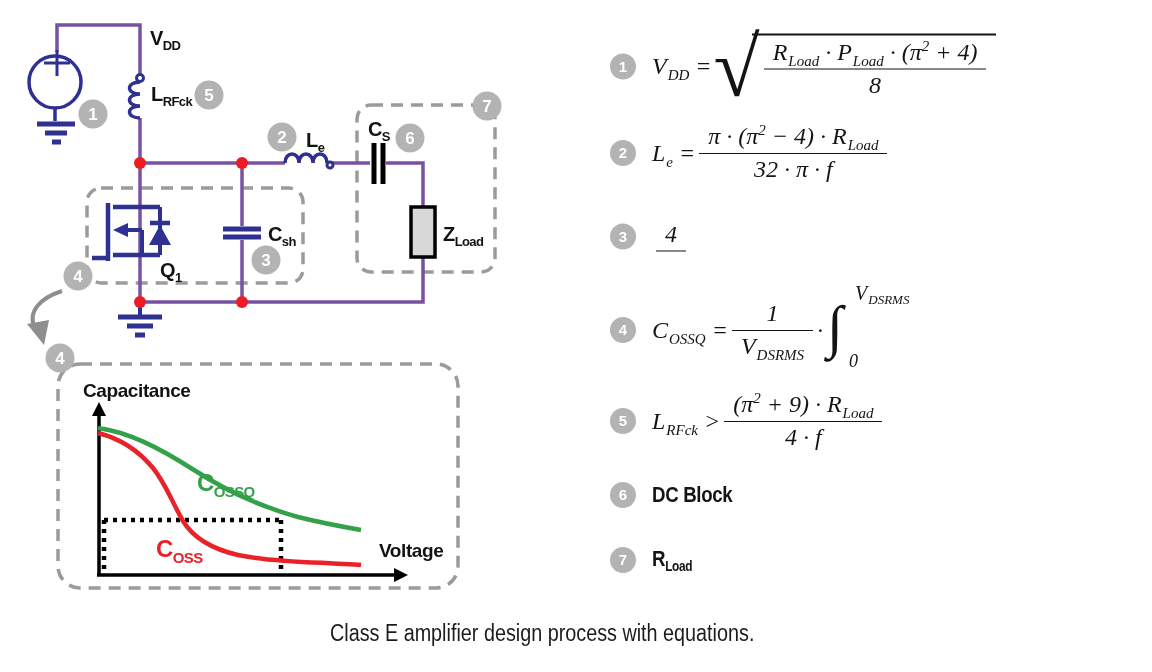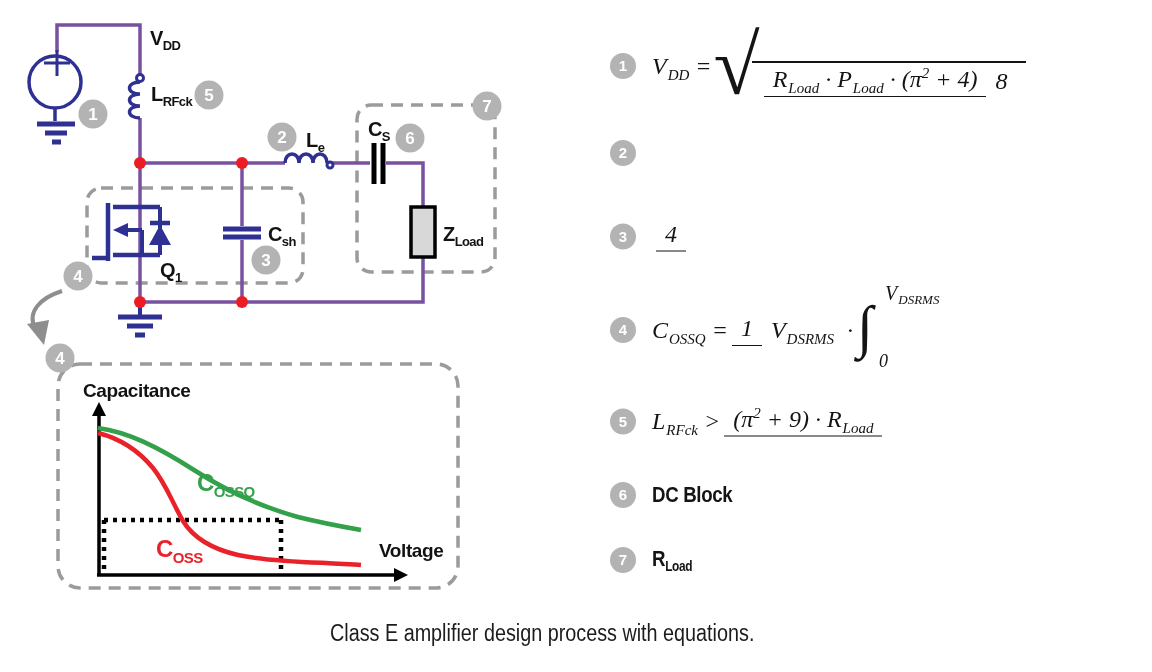--- a/index.html
+++ b/index.html
@@ -14,21 +14,21 @@
   .curve-label{font:700 24px "Liberation Sans",sans-serif;letter-spacing:-0.6px;}
   .curve-label .sub{font-size:15px;}
 
   
   .eq-row{position:absolute;display:flex;align-items:center;gap:16px;transform:translateY(-50%);}
   .eq-badge{width:26px;height:26px;border-radius:50%;background:#b3b3b3;color:#fff;
             font:700 15px/26px "Liberation Sans",sans-serif;text-align:center;flex:0 0 auto;}
   .eq{display:flex;align-items:center;font:italic 24px "Liberation Serif",serif;color:#141414;white-space:nowrap;}
   .eq sub{font-size:15px;line-height:0;vertical-align:-6px;margin-left:1px;}
   .eq sup{font-size:15px;line-height:0;vertical-align:9px;}
-  .frac{display:inline-flex;flex-direction:row;align-items:center;margin:0 4px;}
+  .frac{display:inline-flex;flex-direction:column;align-items:center;margin:0 4px;}
   .frac .num{align-self:stretch;text-align:center;border-bottom:1.9px solid #141414;padding:0 9px 3px;}
   .frac .den{align-self:stretch;text-align:center;padding:2px 9px 0;}
   .sqrt{display:inline-flex;align-items:flex-end;margin-left:2px;}
   .sqrt-glyph{font-style:normal;font-size:84px;line-height:62px;margin-right:-8px;}
   .sqrt-body{border-top:2.4px solid #141414;padding:3px 6px 0 8px;}
   .sqrt-body .frac .num{border-bottom-width:1.9px;}
   .int-wrap{position:relative;display:inline-block;width:30px;height:56px;margin:0 4px;}
   .int-glyph{position:absolute;left:0;top:-6px;font-style:normal;font-size:58px;line-height:62px;}
   .int-upper{position:absolute;left:28px;top:-20px;font-size:20px;white-space:nowrap;}
   .int-upper sub{font-size:13px;vertical-align:-4px;}
@@ -193,20 +193,27 @@
             <span class="num"><span>R</span><sub>Load</sub><span> · P</span><sub>Load</sub><span> · (π</span><sup>2</sup><span> + 4)</span></span>
             <span class="den"><span>8</span></span>
           </span>
         </span>
       </span>
     </div>
   </div>
 
   <div class="eq-row" style="left:610px;top:153px;">
     <div class="eq-badge">2</div>
+    <div class="eq">
+      <span><span>L</span><sub>e</sub><span> = </span></span>
+      <span class="frac">
+        <span class="num"><span>π · (π</span><sup>2</sup><span> − 4) · R</span><sub>Load</sub></span>
+        <span class="den"><span>32 · π · f</span></span>
+      </span>
+    </div>
   </div>
 
   <div class="eq-row" style="left:610px;top:236px;">
     <div class="eq-badge">3</div>
     <div class="eq">
       <span class="frac">
         <span class="num"><span>4</span></span>
       </span>
     </div>
   </div>
@@ -227,20 +234,21 @@
       </span>
     </div>
   </div>
 
   <div class="eq-row" style="left:610px;top:421px;">
     <div class="eq-badge">5</div>
     <div class="eq">
       <span><span>L</span><sub>RFck</sub><span> &gt; </span></span>
       <span class="frac">
         <span class="num"><span>(π</span><sup>2</sup><span> + 9) · R</span><sub>Load</sub></span>
+        <span class="den"><span>4 · f</span></span>
       </span>
     </div>
   </div>
 
   <div class="eq-row" style="left:610px;top:495px;">
     <div class="eq-badge">6</div>
     <div class="eq-sans">DC Block</div>
   </div>
 
   <div class="eq-row" style="left:610px;top:560px;">

